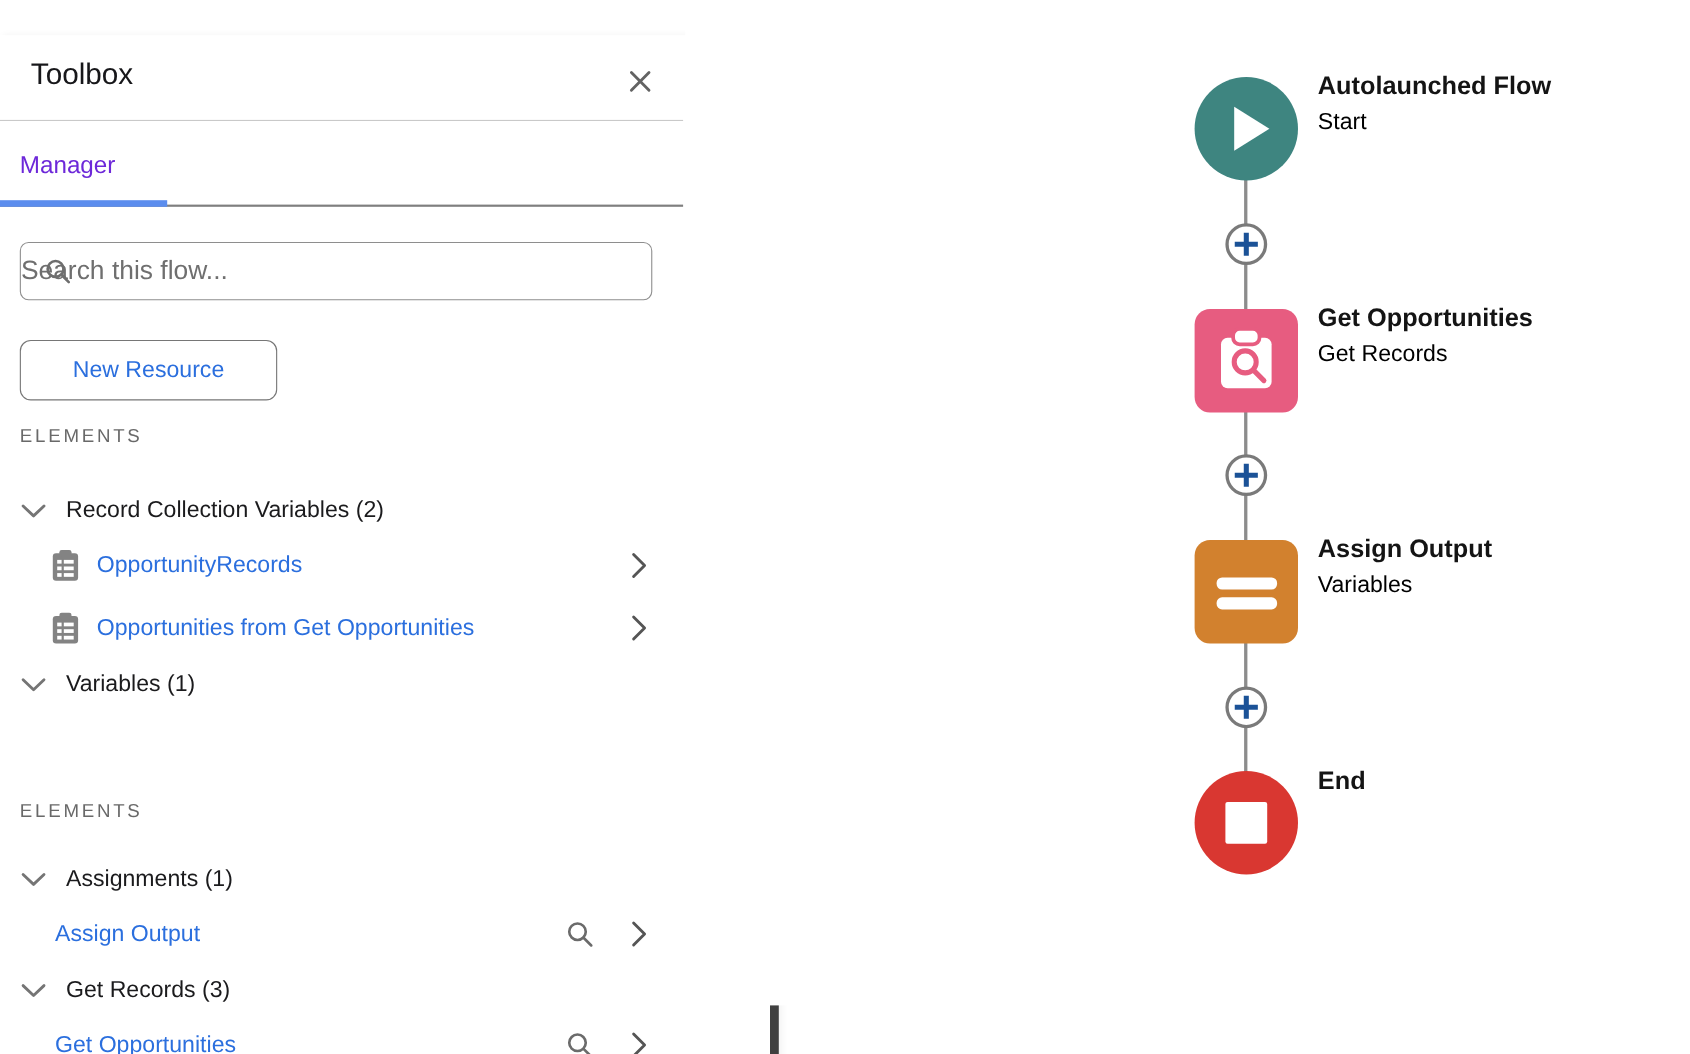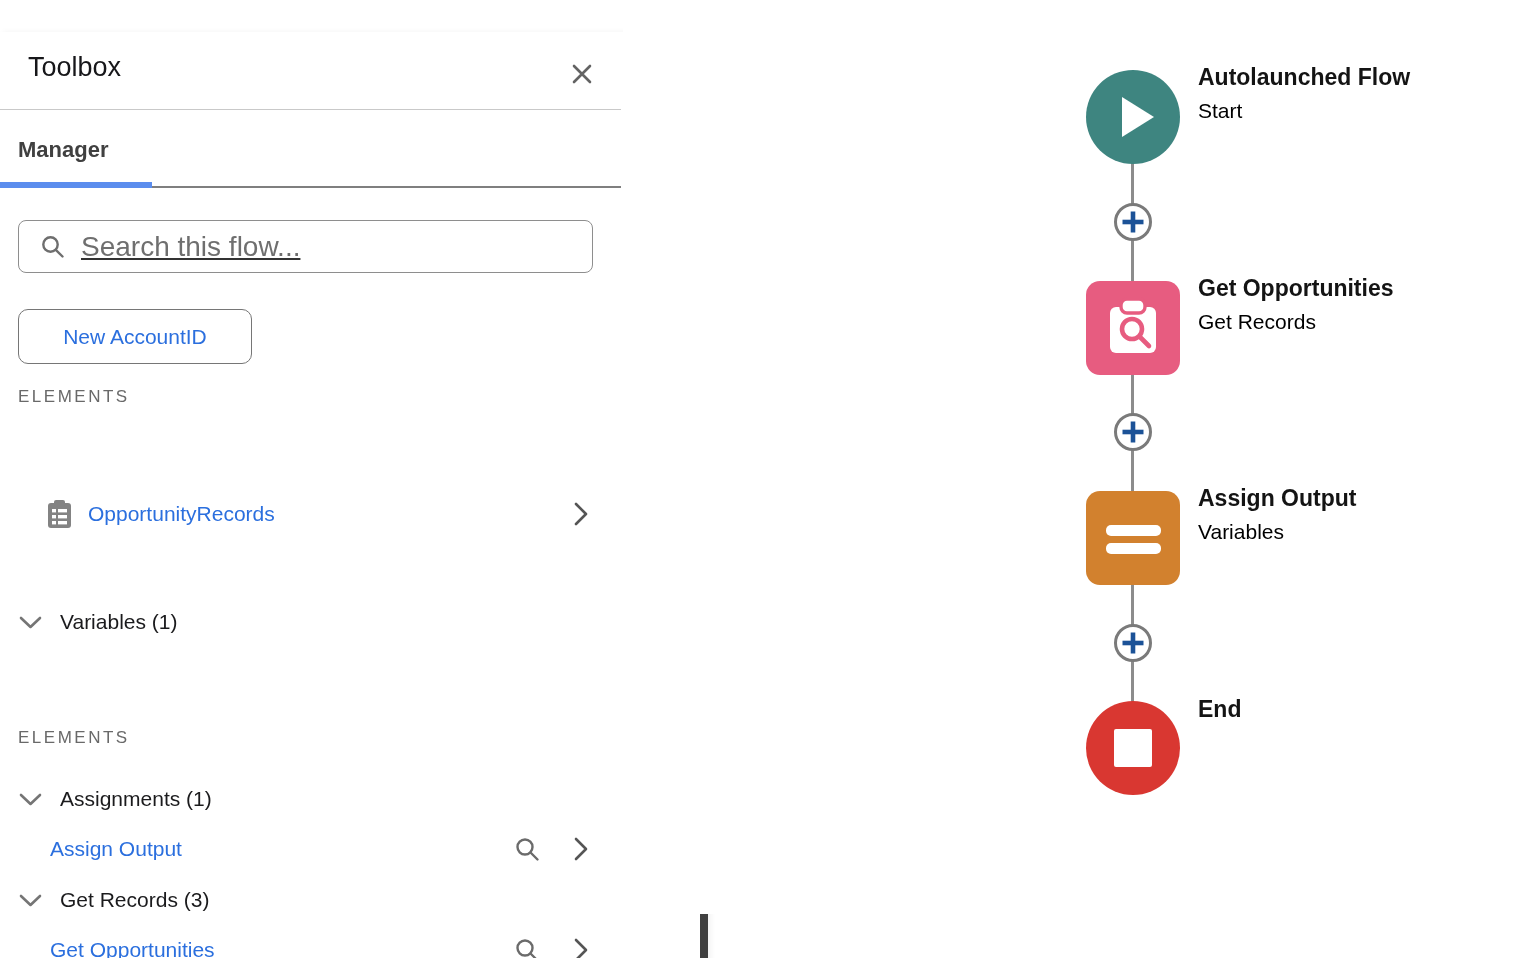--- a/index.html
+++ b/index.html
@@ -12,32 +12,32 @@
            box-shadow:3px 0 6px rgba(0,0,0,.05);margin-top:32px; }
 
   .panel-title { position:absolute; left:28px; top:20px; font-size:27px;
                  color:#17171a; font-weight:400; }
   .close-btn { position:absolute; left:564px; top:24px; width:36px; height:36px;
                display:flex; align-items:center; justify-content:center;
                background:none; border:none; cursor:pointer; }
   .header-divider { position:absolute; left:0; top:77px; width:621px; height:1px;
                     background:#c9c9c9; }
 
-  .tab { position:absolute; left:18px; top:105px; font-size:22px; font-weight:700;
-         color:#404040; cursor:pointer; }
+  .tab { position:absolute; left:18px; top:105px; font-size:22px; font-weight:400;
+         color:#6d28d9; cursor:pointer; }
   .tabbar-line { position:absolute; left:0; top:154px; width:621px; height:2px;
                  background:#7f7f7f; }
   .tabbar-active { position:absolute; left:0; top:150px; width:152px; height:6px;
                    background:var(--tab-underline-blue); }
 
   .search-wrap { position:absolute; left:18px; top:188px; width:575px; height:53px; }
   .search-wrap input { width:100%; height:100%; border:1.5px solid #8e8e8e;
-                       border-radius:8px; font-size:28px; color:#333;
-                       padding-left:62px; outline:none;
-                       font-family:"Liberation Sans", sans-serif;text-decoration:underline; }
+                       border-radius:8px; font-size:24px; color:#333;
+                       outline:none;
+                       font-family:"Liberation Sans", sans-serif; }
   .search-wrap input::placeholder { color:#6f6f6f; }
   .search-wrap .mag { position:absolute; left:22px; top:14px; }
 
   .new-resource { position:absolute; left:18px; top:277px; width:234px; height:55px;
                   background:#fff; border:1.5px solid #767676; border-radius:10px;
                   font-size:21px; color:var(--link-blue); cursor:pointer;
                   font-family:"Liberation Sans", sans-serif; }
 
   .sec-label { position:absolute; left:18px; font-size:17px; color:#696969;
                letter-spacing:2.5px; font-weight:400; }
@@ -107,24 +107,32 @@
   <div class="search-wrap">
     <span class="mag">
       <svg width="26" height="26" viewBox="0 0 26 26">
           <circle cx="10.5" cy="10.5" r="7.2" fill="none" stroke="#6e6e6e" stroke-width="2.4"></circle>
           <line x1="15.8" y1="15.8" x2="22.5" y2="22.5" stroke="#6e6e6e" stroke-width="2.4" stroke-linecap="round"></line>
         </svg>
     </span>
     <input type="text" placeholder="Search this flow..." style="">
   </div>
 
-  <button class="new-resource">New AccountID</button>
+  <button class="new-resource">New Resource</button>
 
   <div class="sec-label" style="top:355px">ELEMENTS</div>
 
+  <div class="row" style="top:416px">
+    <span class="chev-down">
+      <svg width="25" height="15" viewBox="0 0 25 15">
+          <path d="M3 3 L12.5 12 L22 3" fill="none" stroke="#757575" stroke-width="2.6" stroke-linecap="round" stroke-linejoin="round"></path>
+        </svg>
+    </span>
+    <span class="group-text">Record Collection Variables (2)</span>
+  </div>
 
   <div class="row" style="top:466px">
     <span class="item-icon">
       <svg width="25" height="30" viewBox="0 0 25 30">
           <rect x="1" y="4" width="23" height="25" rx="3" fill="#838383"></rect>
           <rect x="7" y="1" width="11" height="6" rx="2" fill="#838383"></rect>
           <rect x="5" y="10" width="4" height="3.4" fill="#fff"></rect>
           <rect x="11" y="10" width="9" height="3.4" fill="#fff"></rect>
           <rect x="5" y="16" width="4" height="3.4" fill="#fff"></rect>
           <rect x="11" y="16" width="9" height="3.4" fill="#fff"></rect>
@@ -133,20 +141,40 @@
         </svg>
     </span>
     <a class="link with-icon">OpportunityRecords</a>
     <span class="chev-right">
       <svg width="16" height="26" viewBox="0 0 16 26">
           <path d="M3 3 L13 13 L3 23" fill="none" stroke="#555" stroke-width="2.6" stroke-linecap="round" stroke-linejoin="round"></path>
         </svg>
     </span>
   </div>
 
+  <div class="row" style="top:523px">
+    <span class="item-icon">
+      <svg width="25" height="30" viewBox="0 0 25 30">
+          <rect x="1" y="4" width="23" height="25" rx="3" fill="#838383"></rect>
+          <rect x="7" y="1" width="11" height="6" rx="2" fill="#838383"></rect>
+          <rect x="5" y="10" width="4" height="3.4" fill="#fff"></rect>
+          <rect x="11" y="10" width="9" height="3.4" fill="#fff"></rect>
+          <rect x="5" y="16" width="4" height="3.4" fill="#fff"></rect>
+          <rect x="11" y="16" width="9" height="3.4" fill="#fff"></rect>
+          <rect x="5" y="22" width="4" height="3.4" fill="#fff"></rect>
+          <rect x="11" y="22" width="9" height="3.4" fill="#fff"></rect>
+        </svg>
+    </span>
+    <a class="link with-icon">Opportunities from Get Opportunities</a>
+    <span class="chev-right">
+      <svg width="16" height="26" viewBox="0 0 16 26">
+          <path d="M3 3 L13 13 L3 23" fill="none" stroke="#555" stroke-width="2.6" stroke-linecap="round" stroke-linejoin="round"></path>
+        </svg>
+    </span>
+  </div>
 
   <div class="row" style="top:574px">
     <span class="chev-down">
       <svg width="25" height="15" viewBox="0 0 25 15">
           <path d="M3 3 L12.5 12 L22 3" fill="none" stroke="#757575" stroke-width="2.6" stroke-linecap="round" stroke-linejoin="round"></path>
         </svg>
     </span>
     <span class="group-text">Variables (1)</span>
   </div>
 

